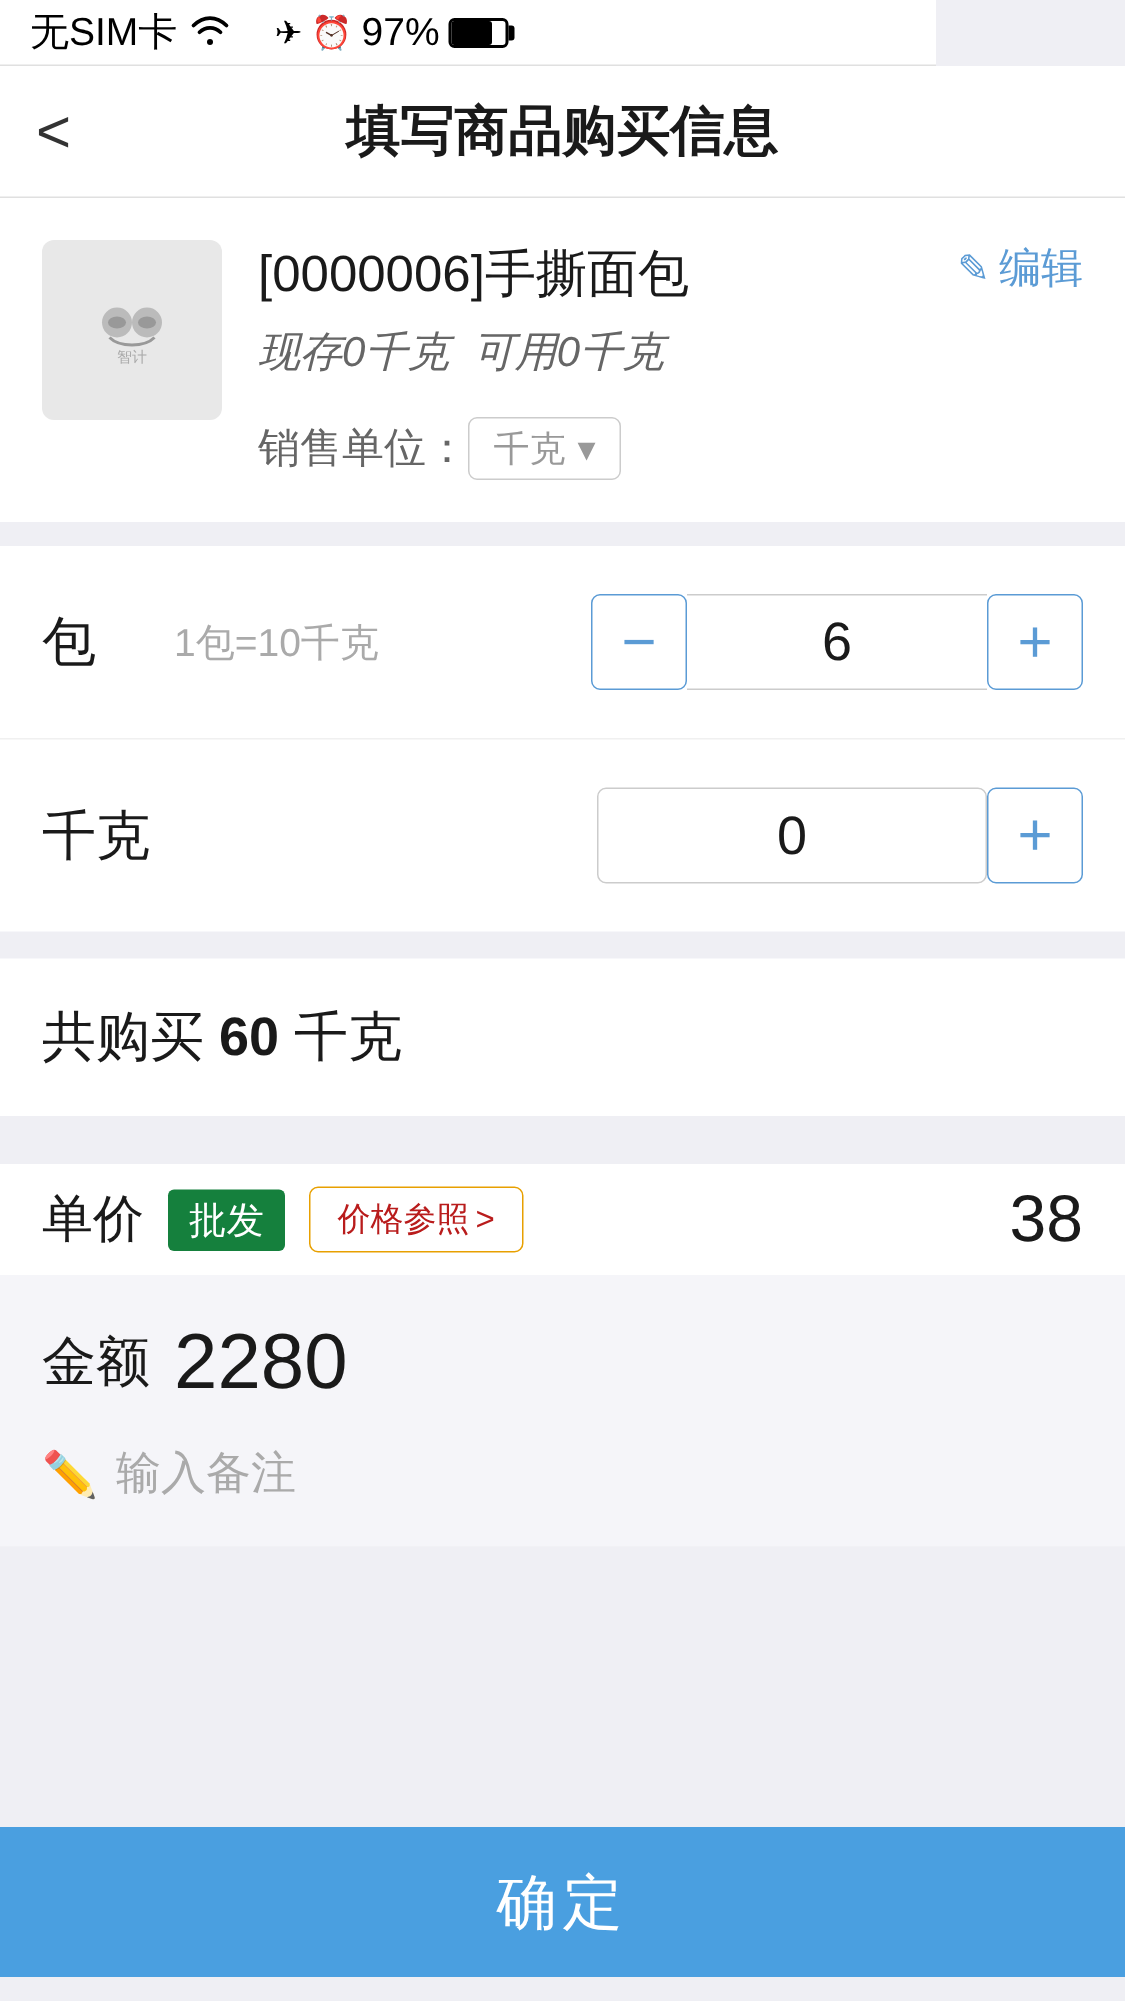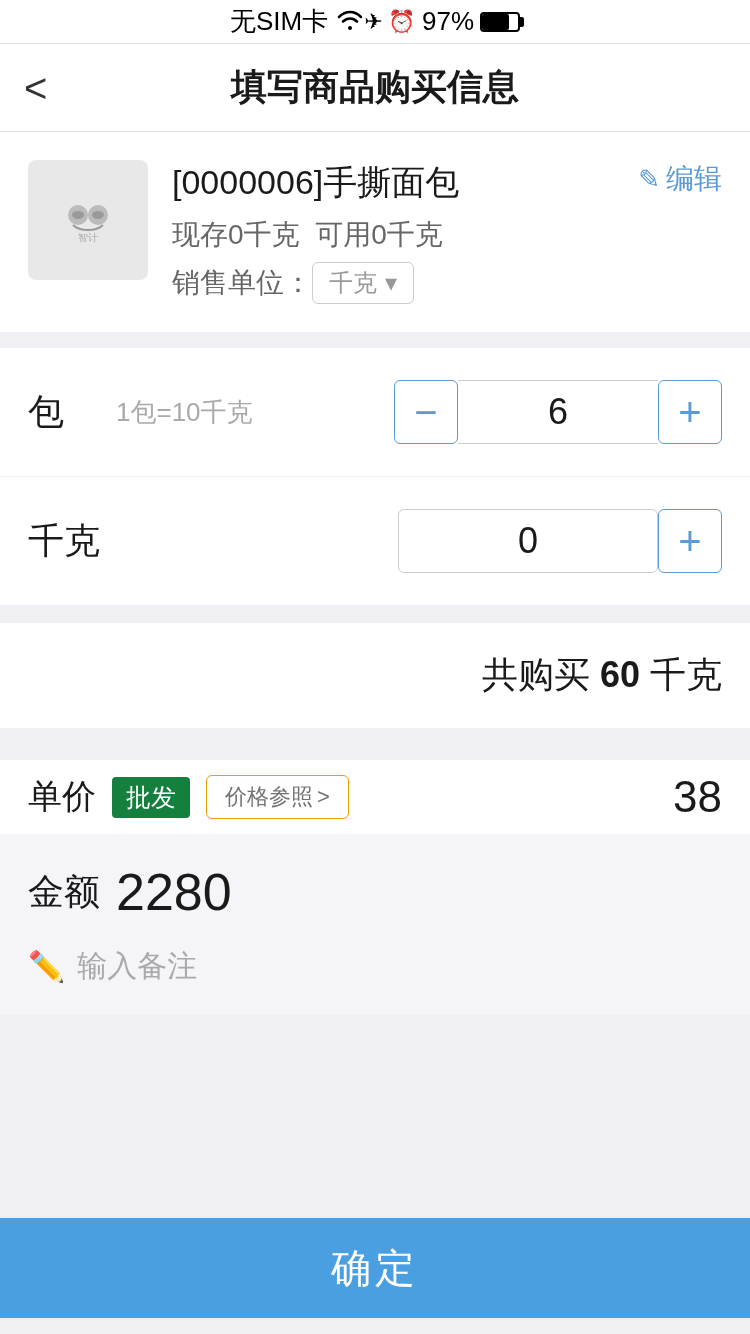--- a/index.html
+++ b/index.html
@@ -9,30 +9,31 @@
       min-height: 1334px;
       font-family: -apple-system, "PingFang SC", "Helvetica Neue", Arial, sans-serif;
       background: #efeff4;
       font-size: 32px;
       position: relative;
       overflow-x: hidden;
     }
 
     
     .status-bar {
-      width: 750px;
+      width: 624px;
       height: 44px;
       background: #fff;
       display: flex;
       align-items: center;
-      justify-content: center;
+      justify-content: flex-start;
       padding: 0 20px;
       font-size: 28px;
       color: #000;
       border-bottom: 1px solid #e0e0e0;
+      gap: 29px;
     }
     .status-left { display: flex; align-items: center; gap: 8px; font-size: 26px; }
     .status-center { font-size: 30px; font-weight: 500; position: absolute; left: 50%; transform: translateX(-50%); }
     .status-right { display: flex; align-items: center; gap: 6px; font-size: 26px; }
     .battery-icon {
       width: 40px; height: 20px; border: 2px solid #000; border-radius: 4px; position: relative; display: inline-block;
     }
     .battery-icon::after {
       content: ''; position: absolute; right: -6px; top: 50%; transform: translateY(-50%);
       width: 4px; height: 10px; background: #000; border-radius: 0 2px 2px 0;
@@ -90,21 +91,22 @@
     .product-info { flex: 1; }
     .product-name {
       font-size: 34px;
       color: #1a1a1a;
       font-weight: 500;
       margin-bottom: 10px;
     }
     .product-stock {
       font-size: 28px;
       color: #666;
-      margin-bottom: 8px;
+      margin-bottom: 24px;
+      font-style: italic;
     }
     .product-unit-row {
       display: flex;
       align-items: center;
     }
     .product-unit-label { font-size: 28px; color: #666; }
     .unit-selector {
       border: 1px solid #ccc;
       border-radius: 6px;
       padding: 4px 16px;
@@ -185,24 +187,23 @@
     }
     .qty-btn-left {
       border-radius: 6px;
     }
 
     
     .total-section {
       background: #fff;
       padding: 28px 28px;
       display: flex;
-      align-items: flex-end;
+      align-items: center;
       justify-content: space-between;
       margin-bottom: 16px;
-      flex-direction: column;
     }
     .total-text {
       font-size: 36px;
       color: #1a1a1a;
     }
     .total-text strong { font-weight: 700; }
     .batch-btn {
       border: 1.5px solid #5b9bd5;
       color: #5b9bd5;
       background: #fff;
@@ -224,21 +225,21 @@
     .price-label { font-size: 34px; color: #1a1a1a; }
     .price-type-badge {
       background: #15803d;
       color: #fff;
       font-size: 25px;
       padding: 4px 14px;
       border-radius: 4px;
     }
     .price-ref-btn {
       border: 1.5px solid #e8a000;
-      color: #737373;
+      color: #b91c1c;
       background: #fff;
       border-radius: 6px;
       padding: 6px 18px;
       font-size: 26px;
       cursor: pointer;
       display: flex;
       align-items: center;
       gap: 4px;
     }
     .price-ref-btn span { font-size: 22px; }

